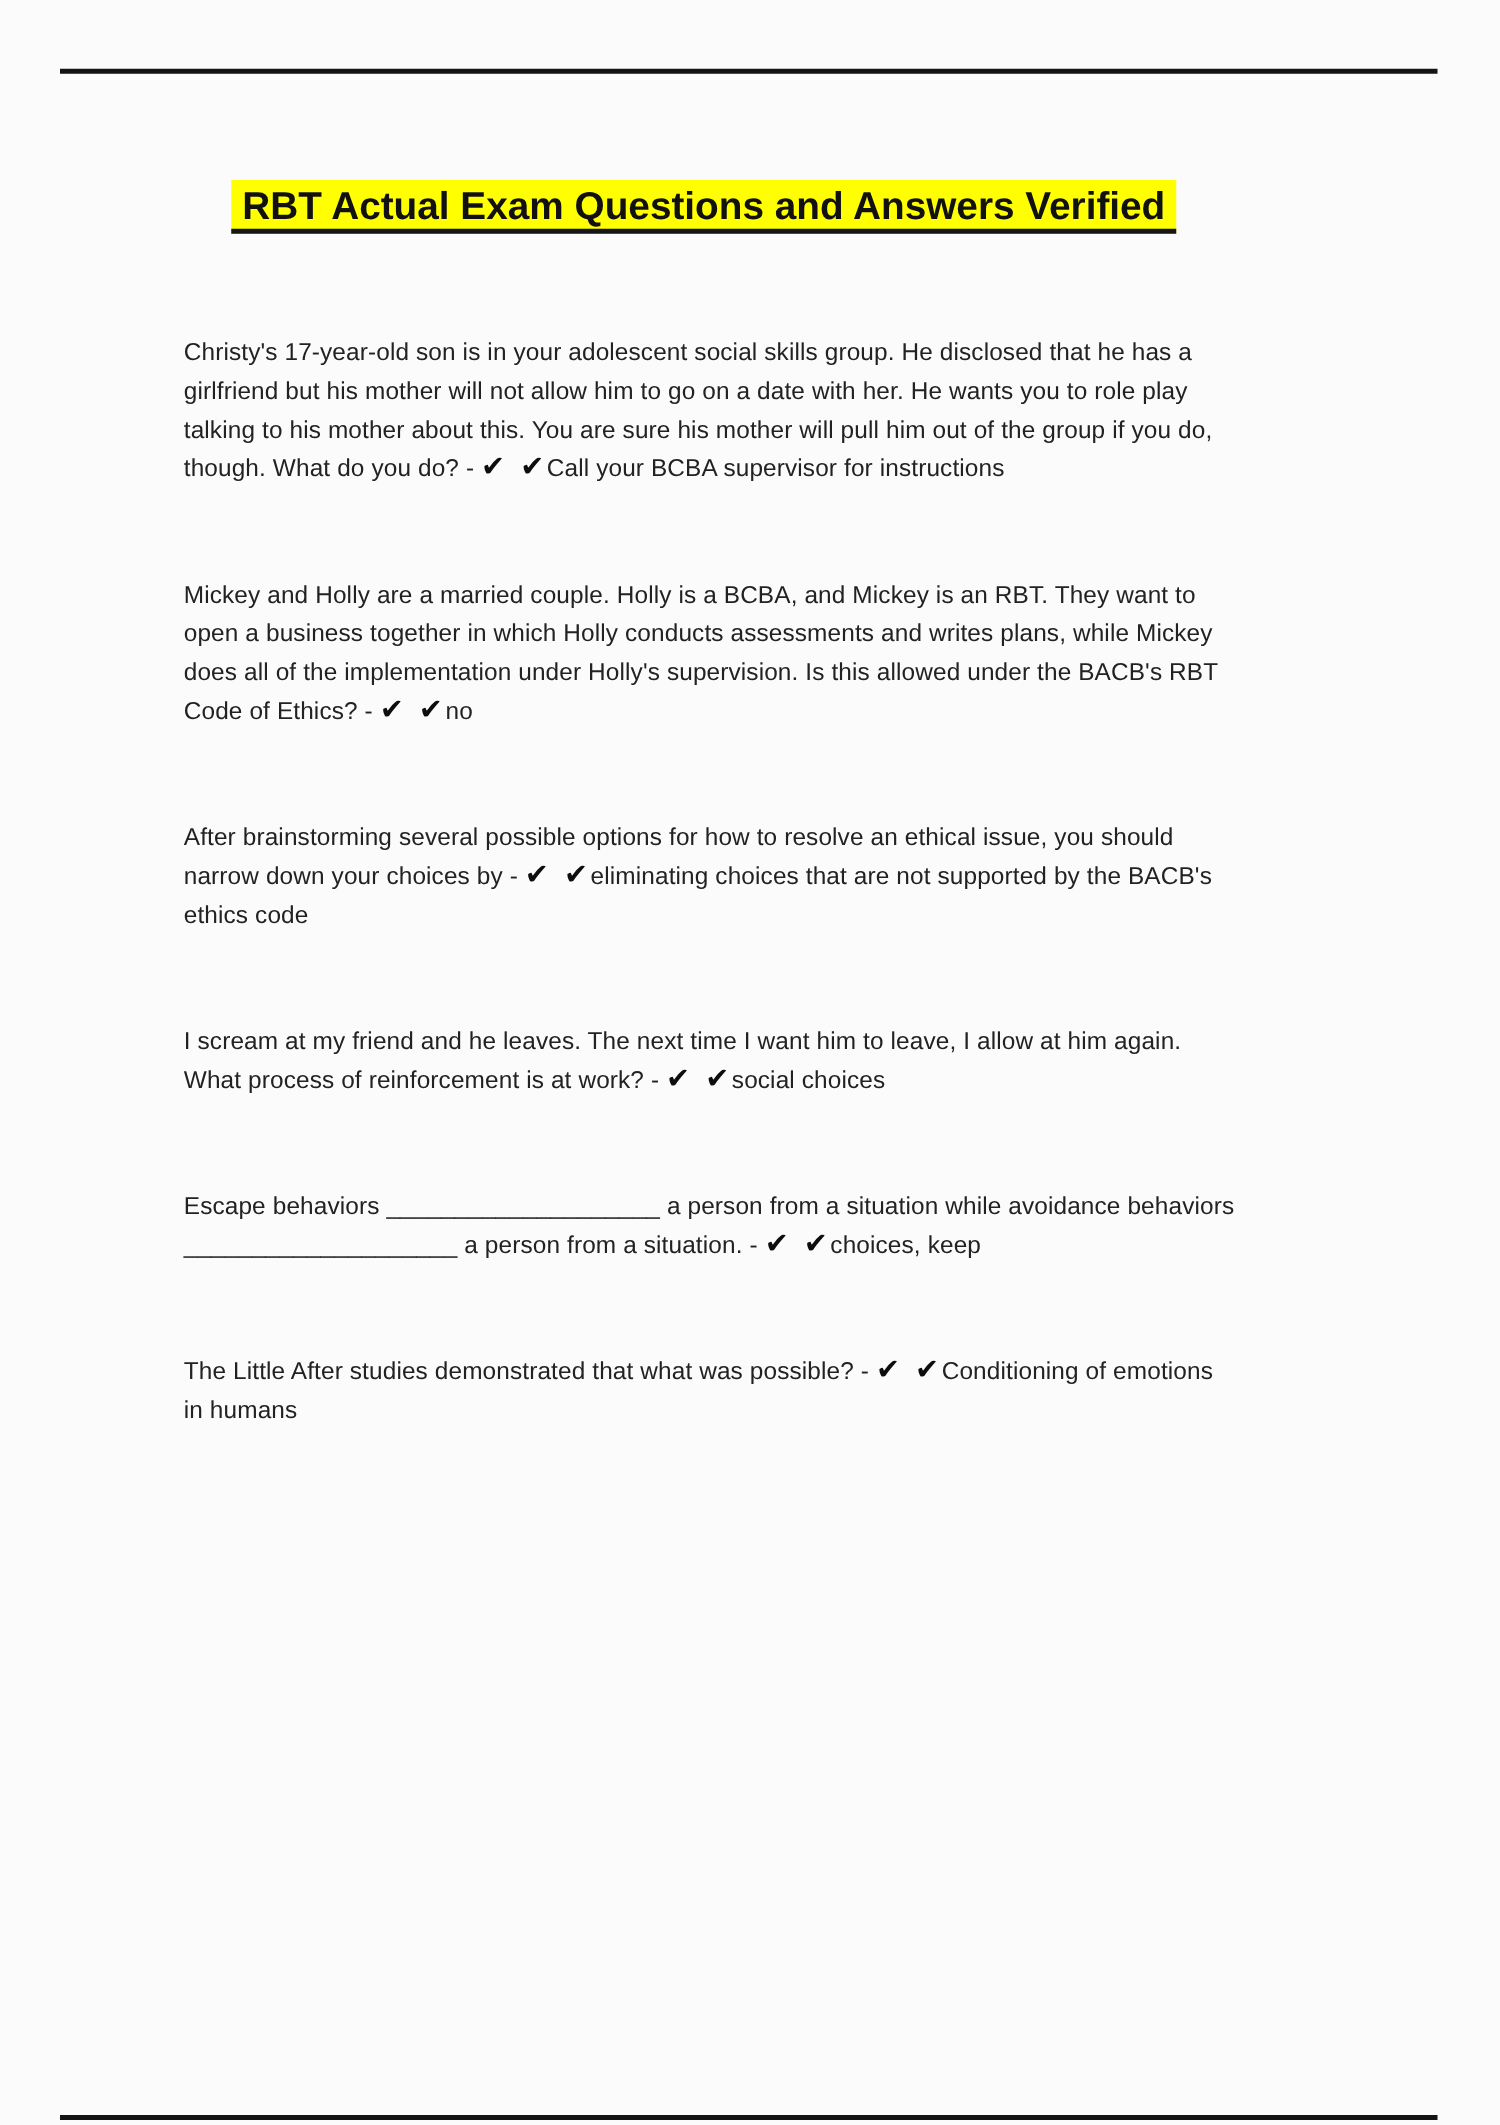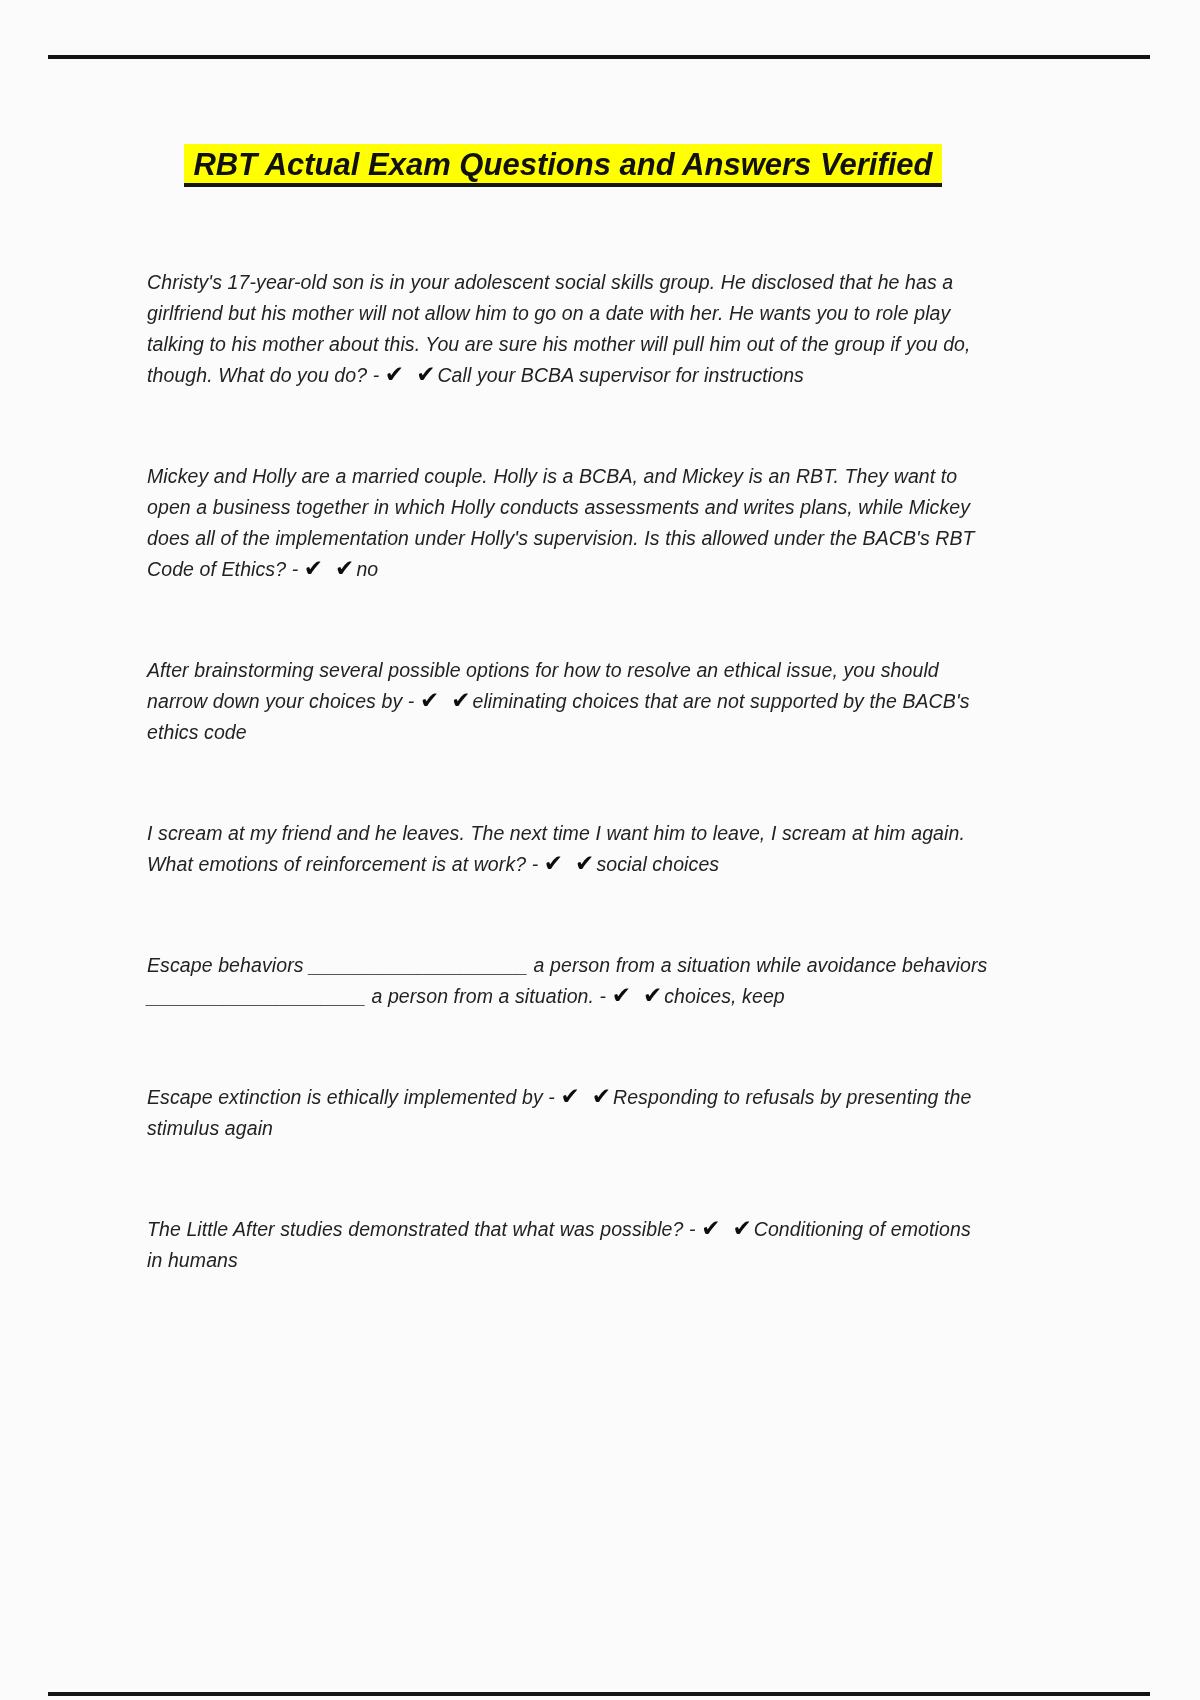--- a/index.html
+++ b/index.html
@@ -9,21 +9,20 @@
     font-family: "Liberation Sans", "DejaVu Sans", sans-serif;
   }
   .page {
     position: relative;
     width: 1200px;
     height: 1700px;
     margin: 0 auto;
     background: #fbfbfb;
     overflow: hidden;
     color: #1e1e1e;
-    font-style: italic;
   }
   .rule {
     position: absolute;
     left: 48px;
     width: 1102px;
     height: 4px;
     background: #141414;
   }
   .rule-top { top: 55px; }
   .rule-bottom { top: 1692px; }
@@ -76,24 +75,23 @@
       <span class="hl">RBT Actual Exam Questions and Answers Verified</span>
       <br>
     </div>
 
     <p class="qa"><span>Christy's 17-year-old son is in your adolescent social skills group. He disclosed that he has a girlfriend but his mother will not allow him to go on a date with her. He wants you to role play talking to his mother about this. You are sure his mother will pull him out of the group if you do, though. What do you do?</span><span> - </span><span class="checks">✔ ✔</span><span>Call your BCBA supervisor for instructions</span></p>
 
     <p class="qa"><span>Mickey and Holly are a married couple. Holly is a BCBA, and Mickey is an RBT. They want to open a business together in which Holly conducts assessments and writes plans, while Mickey does all of the implementation under Holly's supervision. Is this allowed under the BACB's RBT Code of Ethics?</span><span> - </span><span class="checks">✔ ✔</span><span>no</span></p>
 
     <p class="qa"><span>After brainstorming several possible options for how to resolve an ethical issue, you should narrow down your choices by</span><span> - </span><span class="checks">✔ ✔</span><span>eliminating choices that are not supported by the BACB's ethics code</span></p>
 
-    <p class="qa"><span>I scream at my friend and he leaves. The next time I want him to leave, I scream at him again. What emotions of reinforcement is at work?</span><span> - </span><span class="checks">✔ ✔</span><span>social choices</span></p>
+    <p class="qa"><span>I scream at my friend and he leaves. The next time I want him to leave, I allow at him again. What process of reinforcement is at work?</span><span> - </span><span class="checks">✔ ✔</span><span>social choices</span></p>
 
     <p class="qa"><span>Escape behaviors ____________________ a person from a situation while avoidance behaviors ____________________ a person from a situation.</span><span> - </span><span class="checks">✔ ✔</span><span>choices, keep</span></p>
 
-    <p class="qa"><span>Escape extinction is ethically implemented by</span><span> - </span><span class="checks">✔ ✔</span><span>Responding to refusals by presenting the stimulus again</span></p>
 
     <p class="qa"><span>The Little After studies demonstrated that what was possible?</span><span> - </span><span class="checks">✔ ✔</span><span>Conditioning of emotions in humans</span></p>
 
   </div>
 
   <div class="rule rule-bottom"></div>
 </div>
 
 </body></html>

